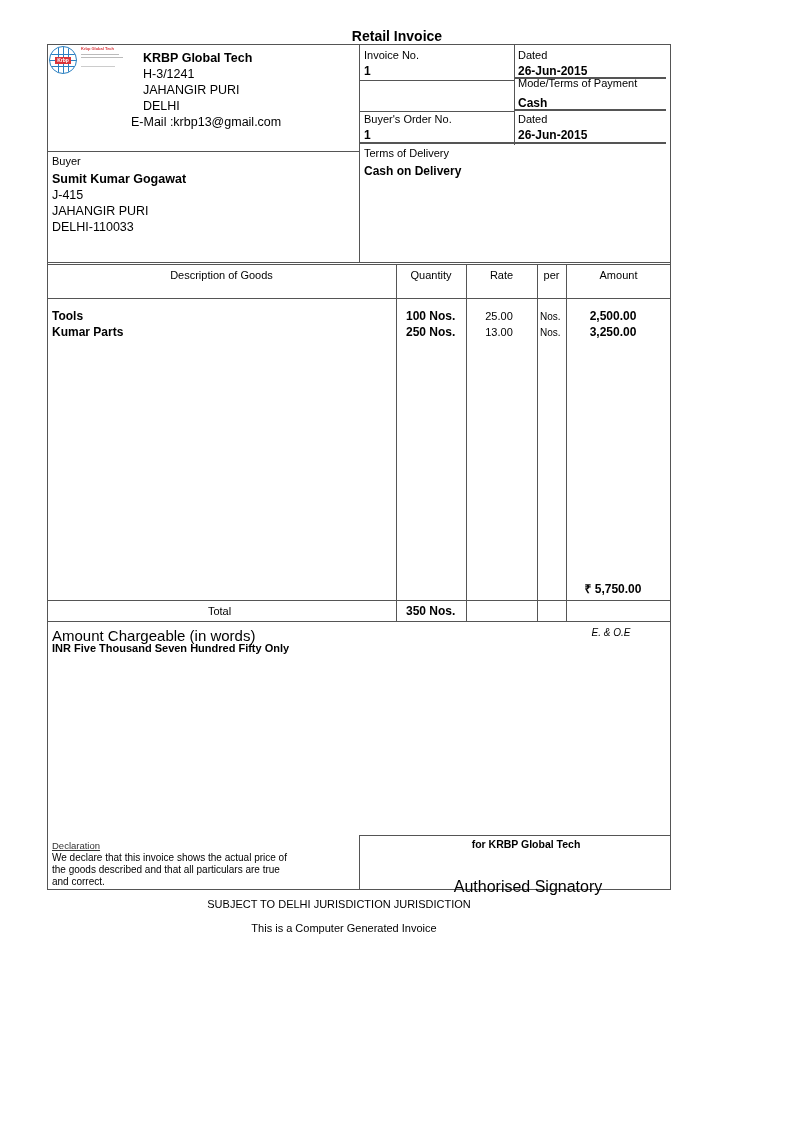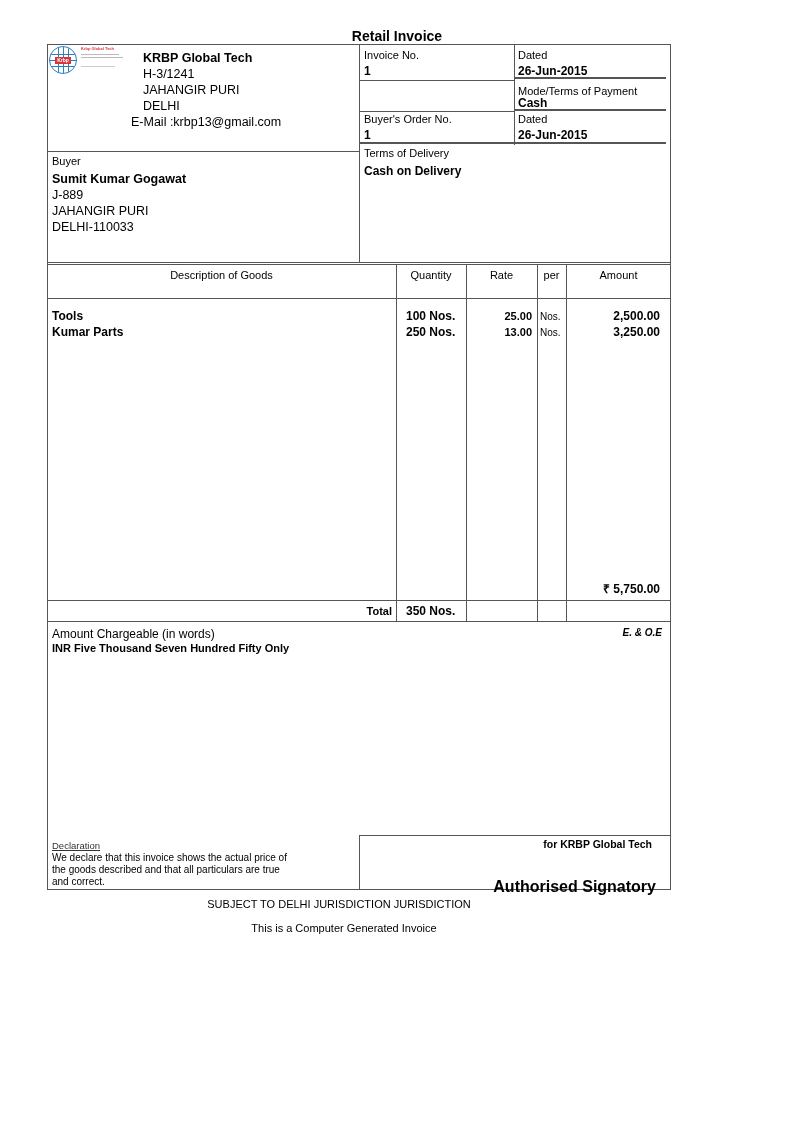--- a/index.html
+++ b/index.html
@@ -11,21 +11,21 @@
   .title { left: 0; width: 794px; top: 28px; text-align: center; font-size: 14px; font-weight: bold; }
   .frame { left: 47px; top: 44px; width: 624px; height: 846px; border: 1px solid #555; box-sizing: border-box; }
   .hline { position: absolute; height: 0; border-top: 1px solid #555; }
   .vline { position: absolute; width: 0; border-left: 1px solid #555; }
   .thick { border-top: 3px double #555; }
   .txt { position: absolute; white-space: nowrap; line-height: 1; }
   .sm { font-size: 11px; }
   .md { font-size: 12px; }
   .lg { font-size: 12.5px; }
   .b { font-weight: bold; }
-  .r { text-align: right; font-weight: bold; }
+  .r { text-align: center; }
   .c { text-align: center; }
   .it { font-style: italic; }
   .logo { position: absolute; left: 49px; top: 46px; width: 28px; height: 28px; border-radius: 50%; border: 1.5px solid #2a7fc1; box-sizing: border-box; overflow: hidden; }
   .logo .lat { position: absolute; left: 0; right: 0; border-top: 1px solid #2a7fc1; }
   .logo .lon { position: absolute; top: 0; bottom: 0; border-left: 1px solid #2a7fc1; }
   .logo .tag { position: absolute; left: 5px; top: 10px; width: 16px; height: 7px; background: #d9343a; color: #fff; font-size: 5px; line-height: 7px; text-align: center; font-weight: bold; }
   .mini { position: absolute; font-size: 3.5px; line-height: 4px; color: #555; white-space: nowrap; }
   .mini-red { color: #d9343a; font-weight: bold; font-size: 4px; }
   .underline { text-decoration: underline; text-align: right; }
 </style>
@@ -63,32 +63,32 @@
 <div class="hline" style="left:514px;top:109px;width:152px;border-top-width:2px"></div>
 <div class="hline" style="left:359px;top:111px;width:155px"></div>
 <div class="hline" style="left:359px;top:142px;width:155px;border-top-width:2px"></div>
 <div class="hline" style="left:514px;top:142px;width:152px;border-top-width:2px"></div>
 <div class="hline" style="left:47px;top:151px;width:312px"></div>
 
 <div class="txt sm" style="left:364px;top:50px">Invoice No.</div>
 <div class="txt md b" style="left:364px;top:65px">1</div>
 <div class="txt sm" style="left:518px;top:50px">Dated</div>
 <div class="txt md b" style="left:518px;top:65px">26-Jun-2015</div>
-<div class="txt sm" style="left:518px;top:86px">Mode/Terms of Payment</div>
+<div class="txt sm" style="left:518px;top:78px">Mode/Terms of Payment</div>
 <div class="txt md b" style="left:518px;top:97px">Cash</div>
 <div class="txt sm" style="left:364px;top:114px">Buyer's Order No.</div>
 <div class="txt md b" style="left:364px;top:129px">1</div>
 <div class="txt sm" style="left:518px;top:114px">Dated</div>
 <div class="txt md b" style="left:518px;top:129px">26-Jun-2015</div>
 <div class="txt sm" style="left:364px;top:148px">Terms of Delivery</div>
 <div class="txt md b" style="left:364px;top:165px">Cash on Delivery</div>
 
 <div class="txt sm" style="left:52px;top:156px">Buyer</div>
 <div class="txt lg b" style="left:52px;top:173px">Sumit Kumar Gogawat</div>
-<div class="txt lg" style="left:52px;top:189px">J-889</div>
+<div class="txt lg" style="left:52px;top:189px">J-415</div>
 <div class="txt lg" style="left:52px;top:205px">JAHANGIR PURI</div>
 <div class="txt lg" style="left:52px;top:221px">DELHI-110033</div>
 
 <div class="hline thick" style="left:47px;top:262px;width:624px"></div>
 <div class="hline" style="left:47px;top:298px;width:624px"></div>
 <div class="vline" style="left:396px;top:264px;height:357px"></div>
 <div class="vline" style="left:466px;top:264px;height:357px"></div>
 <div class="vline" style="left:537px;top:264px;height:357px"></div>
 <div class="vline" style="left:566px;top:264px;height:357px"></div>
 
@@ -113,21 +113,21 @@
   <div class="txt" style="left:540px;top:328px;font-size:10px">Nos.</div>
   <div class="txt md b r" style="left:566px;width:94px;top:326px">3,250.00</div>
 </div>
 
 <div class="hline" style="left:47px;top:600px;width:624px"></div>
 <div class="hline" style="left:47px;top:621px;width:624px"></div>
 <div class="txt sm r" style="left:47px;width:345px;top:606px">Total</div>
 <div class="txt md b" style="left:406px;top:605px">350 Nos.</div>
 <div class="txt b r" style="left:566px;width:94px;top:583px;font-size:12px">₹ 5,750.00</div>
 
-<div class="txt" style="left:52px;top:628px;font-size:12px">Amount Chargeable (in words)</div>
+<div class="txt" style="left:52px;top:628px;font-size:15px">Amount Chargeable (in words)</div>
 <div class="txt it r" style="left:560px;width:102px;top:628px;font-size:10px">E. &amp; O.E</div>
 <div class="txt b" style="left:52px;top:643px;font-size:11px">INR Five Thousand Seven Hundred Fifty Only</div>
 
 <div class="hline" style="left:359px;top:835px;width:312px"></div>
 <div class="vline" style="left:359px;top:835px;height:55px"></div>
 <div class="txt underline" style="left:52px;top:841px;font-size:9.5px;color:#333">Declaration</div>
 <div class="txt" style="left:52px;top:853px;font-size:10px">We declare that this invoice shows the actual price of</div>
 <div class="txt" style="left:52px;top:865px;font-size:10px">the goods described and that all particulars are true</div>
 <div class="txt" style="left:52px;top:877px;font-size:10px">and correct.</div>
 <div class="txt b r" style="left:400px;width:252px;top:839px;font-size:10.5px">for KRBP Global Tech</div>

